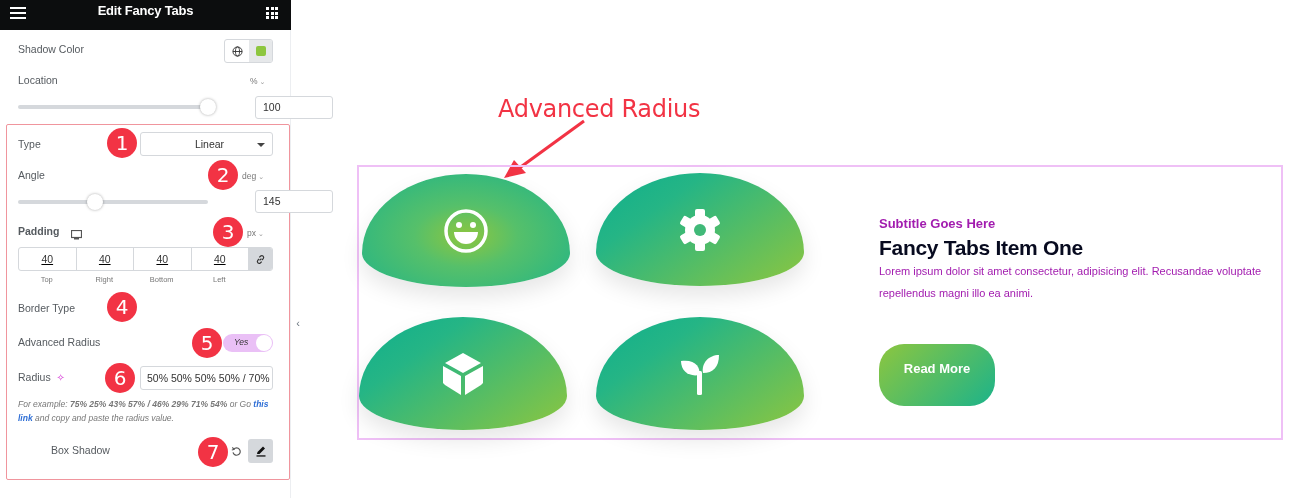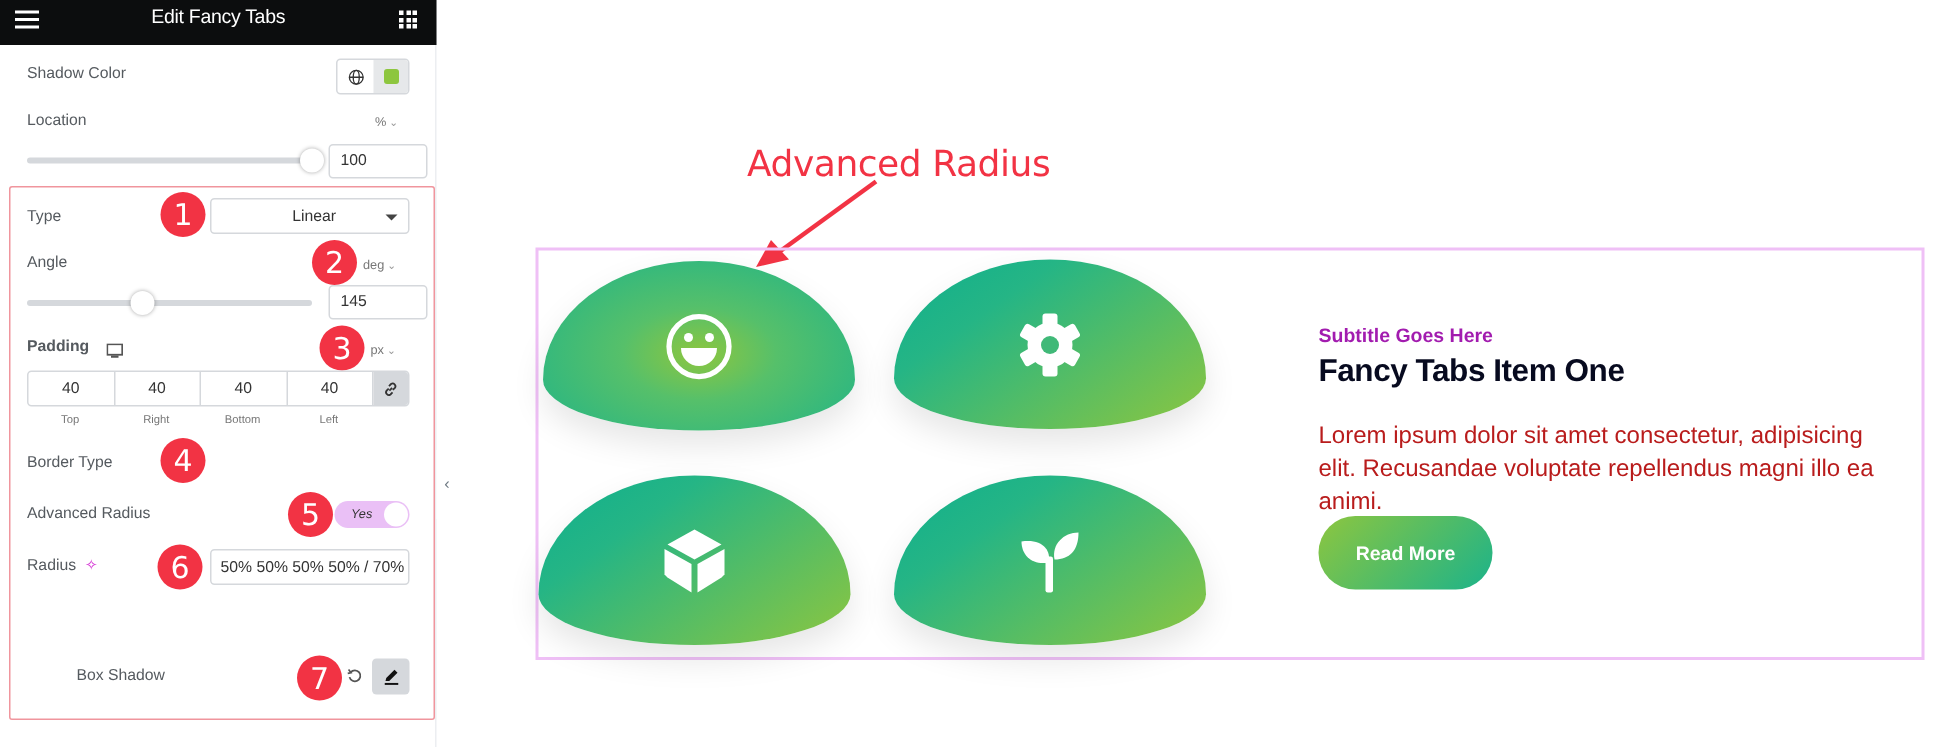--- a/index.html
+++ b/index.html
@@ -2,47 +2,47 @@
 <html><head>
 <meta charset="utf-8">
 <style>
   * { box-sizing: border-box; margin: 0; padding: 0; }
   html, body { width: 1292px; height: 498px; overflow: hidden; background: #ffffff; font-family: "Liberation Sans", sans-serif; }
   .root { position: relative; width: 1292px; height: 498px; }
 
   
   .sidebar { position: absolute; left: 0; top: 0; width: 291px; height: 498px; background: #ffffff; border-right: 1px solid #eceef1; }
   .sb-header { position: absolute; left: 0; top: 0; width: 291px; height: 30px; background: #0c0d0e; }
-  .sb-header .title { position: absolute; left: 0; right: 0; top: 3px; text-align: center; color: #fff; font-weight: normal; font-size: 13px; letter-spacing: -0.2px; }
+  .sb-header .title { position: absolute; left: 0; right: 0; top: 3px; text-align: center; color: #fff; font-weight: bold; font-size: 13px; letter-spacing: -0.2px; }
   .hamburger { position: absolute; left: 10px; top: 7px; width: 16px; height: 12px; display: flex; flex-direction: column; justify-content: space-between; }
   .hamburger span { display: block; height: 2px; background: #fff; }
   .grid-icon { position: absolute; left: 266px; top: 7px; width: 12px; height: 12px; display: grid; grid-template-columns: repeat(3, 3px); grid-gap: 1.5px; }
   .grid-icon span { width: 3px; height: 3px; background: #fff; }
 
   .lbl { position: absolute; font-size: 10.5px; color: #555a5f; }
   .small-unit { position: absolute; font-size: 8.5px; color: #777; }
   .small-unit .chev { font-size: 7px; margin-left: 2px; color: #999; }
 
   .color-pick { position: absolute; left: 224px; top: 39px; width: 49px; height: 24px; border: 1px solid #d5d8dc; border-radius: 3px; display: flex; overflow: hidden; }
   .color-pick .globe { width: 24px; height: 100%; display: flex; align-items: center; justify-content: center; }
   .color-pick .sw { flex: 1; background: #e6e8ea; display: flex; align-items: center; justify-content: center; }
   .color-pick .sw span { width: 10px; height: 10px; border-radius: 2px; background: #8dc63f; }
 
   .slider { position: absolute; height: 4px; background: #d5d8dc; border-radius: 2px; }
   .slider .knob { position: absolute; top: -6px; width: 16px; height: 16px; border-radius: 50%; background: #fff; box-shadow: 0 0 3px rgba(0,0,0,0.35); }
-  .num-input { position: absolute; width: 66px; height: 23px; border: 1px solid #d5d8dc; border-radius: 3px; font-size: 10.5px; color: #333; padding-left: 7px; line-height: 21px; background: #fff; }
+  .num-input { position: absolute; width: 78px; height: 23px; border: 1px solid #d5d8dc; border-radius: 3px; font-size: 10.5px; color: #333; padding-left: 7px; line-height: 21px; background: #fff; margin-left: 36px; }
 
   .select { position: absolute; height: 24px; border: 1px solid #d5d8dc; border-radius: 3px; background: #fff; font-size: 10.5px; color: #333; padding-left: 6px; line-height: 22px; }
   .select .caret { position: absolute; right: 7px; top: 10px; width: 0; height: 0; border-left: 4px solid transparent; border-right: 4px solid transparent; border-top: 4px solid #444; }
 
   .highlight-box { position: absolute; left: 6px; top: 124px; width: 284px; height: 356px; border: 1.5px solid #f0959d; border-radius: 2px; }
 
   .badge { position: absolute; width: 30px; height: 30px; border-radius: 50%; background: #f23344; color: #fff; font-size: 20px; text-align: center; line-height: 30px; font-family: "DejaVu Sans", sans-serif; }
 
-  .pad-group { position: absolute; left: 18px; top: 247px; width: 255px; height: 24px; display: flex; border: 1px solid #d5d8dc; border-radius: 3px; overflow: hidden; }
+  .pad-group { position: absolute; left: 18px; top: 247px; width: 255px; height: 24px; display: flex; border: 1px solid #d5d8dc; border-radius: 3px; overflow: hidden; text-decoration: underline; }
   .pad-group .cell { width: 57.5px; border-right: 1px solid #d5d8dc; text-align: center; font-size: 10.5px; color: #333; line-height: 22px; }
   .pad-group .link { flex: 1; background: #d5d8dc; display: flex; align-items: center; justify-content: center; }
   .pad-labels { position: absolute; left: 18px; top: 275px; width: 230px; display: flex; }
   .pad-labels span { width: 57.5px; text-align: center; font-size: 7.5px; color: #777; }
 
   .toggle { position: absolute; left: 223px; top: 334px; width: 50px; height: 18px; border-radius: 9px; background: #eac0f6; }
   .toggle .txt { position: absolute; left: 11px; top: 3px; font-size: 8.5px; color: #333; font-style: italic; }
   .toggle .knob { position: absolute; right: 1px; top: 1px; width: 16px; height: 16px; border-radius: 50%; background: #fff; }
 
   .radius-input { position: absolute; left: 140px; top: 366px; width: 133px; height: 24px; border: 1px solid #d5d8dc; border-radius: 3px; font-size: 10.5px; color: #333; padding-left: 6px; line-height: 22px; white-space: nowrap; overflow: hidden; }
@@ -61,22 +61,22 @@
 
   .frame { position: absolute; left: 357px; top: 165px; width: 926px; height: 275px; border: 2px solid #efc0f6; }
 
   .dome { position: absolute; width: 208px; height: 113px; border-radius: 50% 50% 50% 50% / 70% 70% 30% 30%; display: flex; align-items: center; justify-content: center; box-shadow: 0 10px 22px rgba(0,0,0,0.10); }
   .dome.linear { background: linear-gradient(145deg, #0eaf8d 0%, #25b585 30%, #8dc63f 100%); }
   .dome.radial { background: radial-gradient(ellipse at 50% 55%, #8dc63f 0%, #56c06a 35%, #1cb38a 100%); }
 
   .content { position: absolute; left: 879px; top: 216px; width: 390px; }
   .subtitle { font-size: 13px; color: #a21caf; font-weight: bold; }
   .heading { margin-top: 5px; font-size: 21px; color: #070a1f; font-weight: bold; letter-spacing: -0.3px; }
-  .para { margin-top: 20px; font-size: 16px; color: #b91c1c; line-height: 22px; }
-  .read-more { position: absolute; left: 879px; top: 344px; width: 116px; height: 49px; border-radius: 25px; background: linear-gradient(135deg, #8dc63f 0%, #1cb38a 100%); color: #fff; font-weight: bold; font-size: 13px; text-align: center; line-height: 50px; }
+  .para { margin-top: 0; font-size: 11px; color: #a21caf; line-height: 22px; }
+  .read-more { position: absolute; left: 879px; top: 344px; width: 116px; height: 62px; border-radius: 25px; background: linear-gradient(135deg, #8dc63f 0%, #1cb38a 100%); color: #fff; font-weight: bold; font-size: 13px; text-align: center; line-height: 50px; }
 </style>
 </head>
 <body>
 
 <div class="root">
 
   <div class="sidebar">
     <div class="sb-header">
       <div class="hamburger">
           <span></span>
@@ -172,20 +172,23 @@
     <div class="toggle">
       <span class="txt">Yes</span>
       <span class="knob"></span>
     </div>
 
     <div class="lbl" style="left:18px;top:371px;"><span>Radius</span>
       <span style="color:#d63ad6;font-size:10px;margin-left:3px;">✧</span>
     </div>
     <div class="badge" style="left:105px;top:363px;">6</div>
     <div class="radius-input">50% 50% 50% 50% / 70% 70% 30% 30%</div>
+    <div class="help">
+      <span>For example: </span><b>75% 25% 43% 57% / 46% 29% 71% 54%</b><span> or Go </span><a>this link</a><span> and copy and paste the radius value.</span>
+    </div>
 
     <div class="lbl" style="left:23px;top:444px;margin-left:28px;">Box Shadow</div>
     <div class="badge" style="left:198px;top:437px;">7</div>
     <div class="reset-icon">
       <svg width="11" height="11" viewBox="0 0 12 12">
           <path d="M3 3.5 A4 4 0 1 1 2.2 7" fill="none" stroke="#555" stroke-width="1.3"></path>
           <path d="M1.5 1.5 L3.3 3.8 L0.9 4.3" fill="none" stroke="#555" stroke-width="1.2"></path>
         </svg>
     </div>
     <div class="edit-btn">

